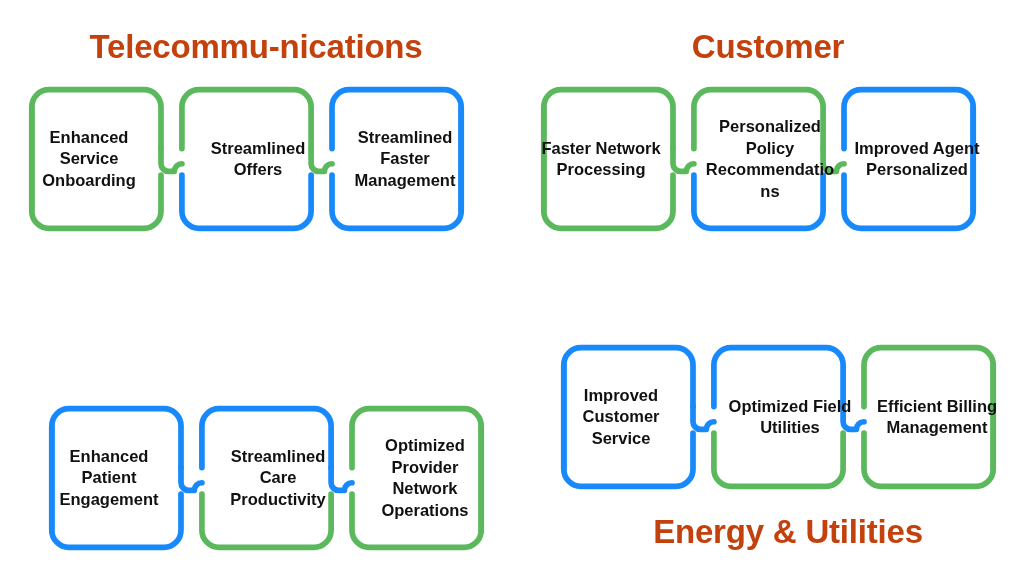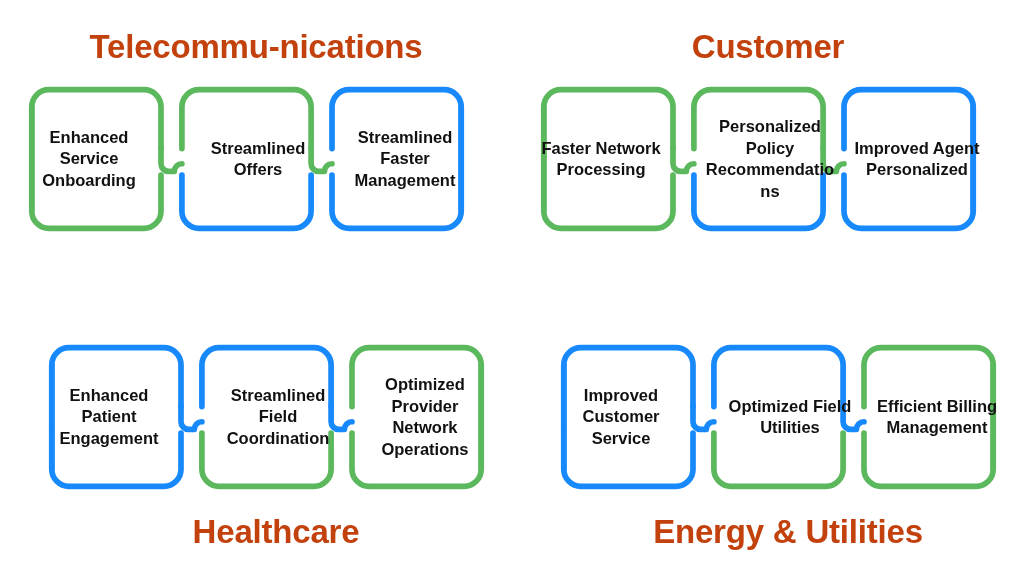--- a/index.html
+++ b/index.html
@@ -144,28 +144,27 @@
           <path d="M 158 93 V 131 A 18 18 0 0 0 176 149 H 276 A 18 18 0 0 0 294 131 V 93" fill="none" stroke="#5CB85C" stroke-width="6" stroke-linecap="round" stroke-linejoin="round"></path>
           <path d="M 294 65 V 81 A 8 8 0 0 0 302 89 H 308 A 8 8 0 0 1 316 81" fill="none" stroke="#1789FB" stroke-width="6" stroke-linecap="round" stroke-linejoin="round"></path>
           <path d="M 452 131 V 21 A 18 18 0 0 0 434 3 H 334 A 18 18 0 0 0 316 21 V 65" fill="none" stroke="#5CB85C" stroke-width="6" stroke-linecap="round" stroke-linejoin="round"></path>
           <path d="M 316 93 V 131 A 18 18 0 0 0 334 149 H 434 A 18 18 0 0 0 452 131 V 21" fill="none" stroke="#5CB85C" stroke-width="6" stroke-linecap="round" stroke-linejoin="round"></path>
         </svg>
         <div class="labels">
           <div class="card-label i0">
             <span>Enhanced Patient Engagement</span>
           </div>
           <div class="card-label i1">
-            <span>Streamlined Field Coordination</span>
+            <span>Streamlined Care Productivity</span>
           </div>
           <div class="card-label i2">
             <span>Optimized Provider Network Operations</span>
           </div>
         </div>
       </div>
-      <div class="group-title">Healthcare</div>
     </div>
     <div class="group title-below">
       <div class="chain">
         <svg viewBox="-4 -4 480 160">
           <path d="M 136 65 V 21 A 18 18 0 0 0 118 3 H 18 A 18 18 0 0 0 0 21 V 131" fill="none" stroke="#1789FB" stroke-width="6" stroke-linecap="round" stroke-linejoin="round"></path>
           <path d="M 0 21 V 131 A 18 18 0 0 0 18 149 H 118 A 18 18 0 0 0 136 131 V 93" fill="none" stroke="#1789FB" stroke-width="6" stroke-linecap="round" stroke-linejoin="round"></path>
           <path d="M 136 65 V 81 A 8 8 0 0 0 144 89 H 150 A 8 8 0 0 1 158 81" fill="none" stroke="#1789FB" stroke-width="6" stroke-linecap="round" stroke-linejoin="round"></path>
           <path d="M 294 65 V 21 A 18 18 0 0 0 276 3 H 176 A 18 18 0 0 0 158 21 V 65" fill="none" stroke="#1789FB" stroke-width="6" stroke-linecap="round" stroke-linejoin="round"></path>
           <path d="M 158 93 V 131 A 18 18 0 0 0 176 149 H 276 A 18 18 0 0 0 294 131 V 93" fill="none" stroke="#5CB85C" stroke-width="6" stroke-linecap="round" stroke-linejoin="round"></path>
           <path d="M 294 65 V 81 A 8 8 0 0 0 302 89 H 308 A 8 8 0 0 1 316 81" fill="none" stroke="#1789FB" stroke-width="6" stroke-linecap="round" stroke-linejoin="round"></path>

